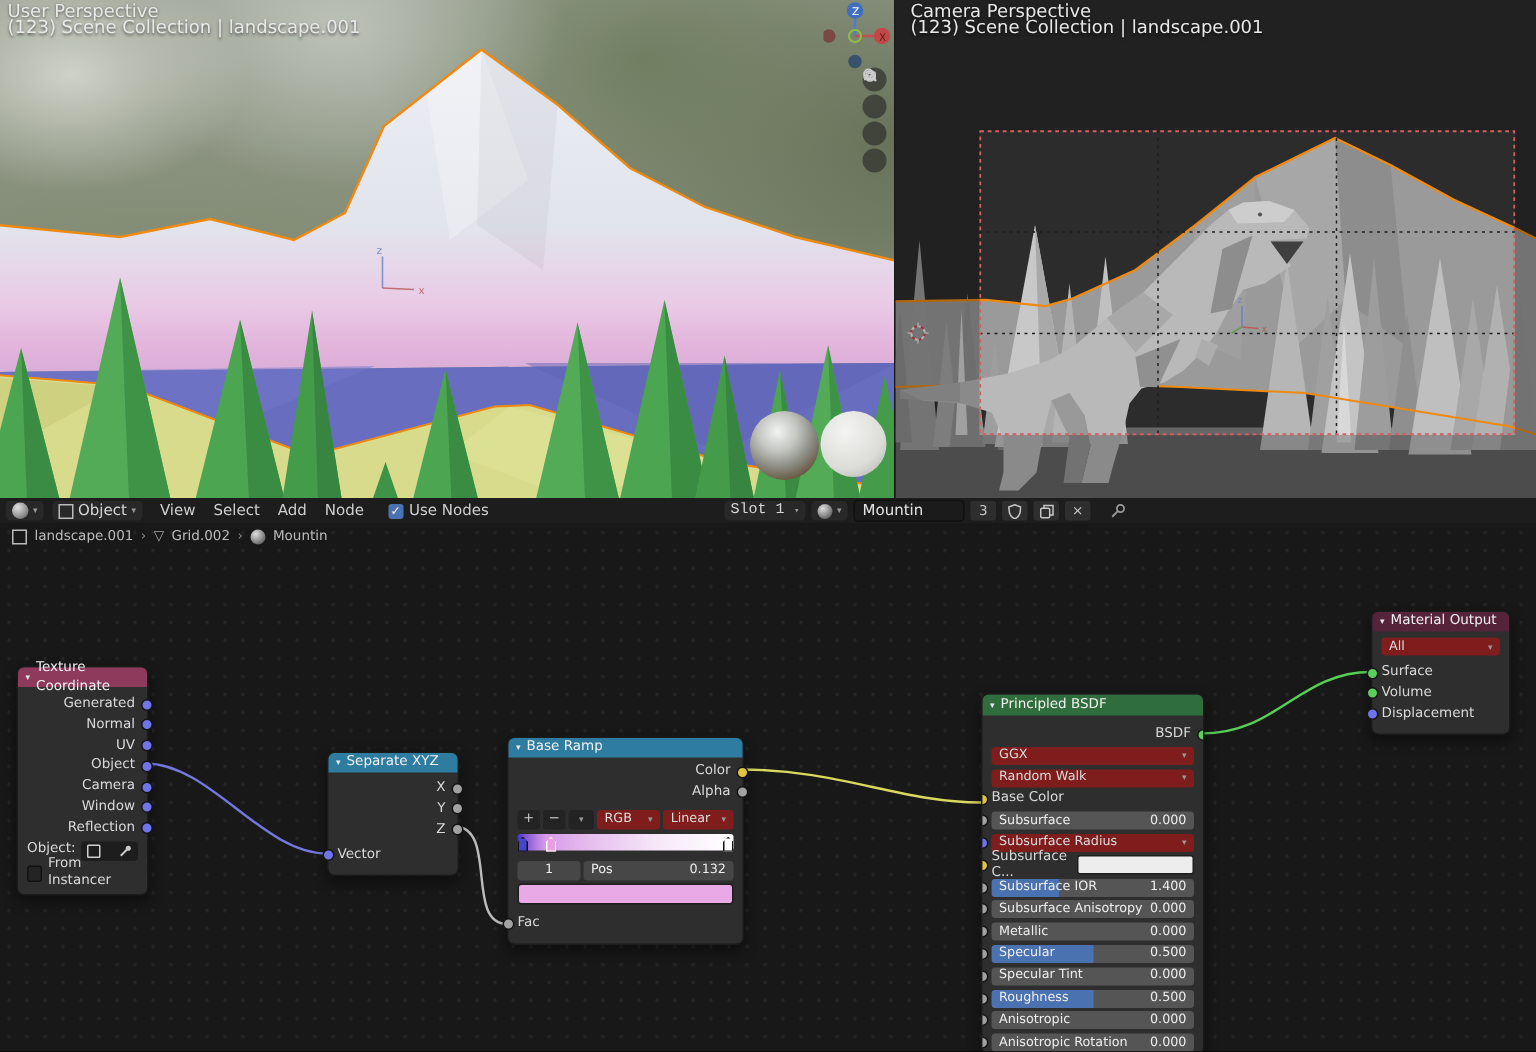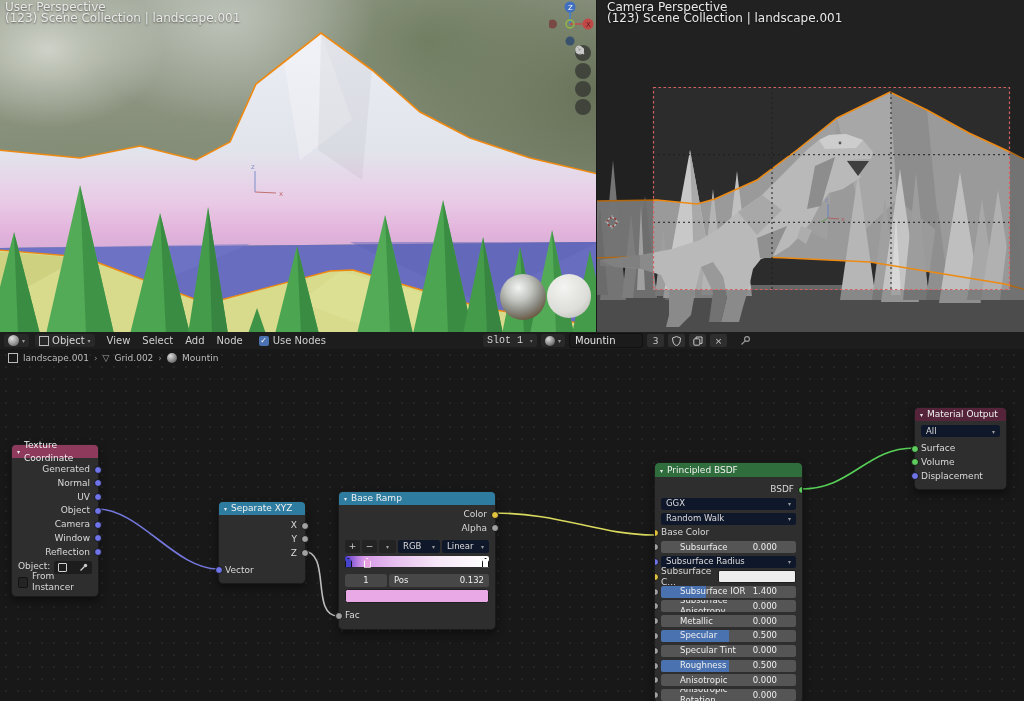--- a/index.html
+++ b/index.html
@@ -63,25 +63,25 @@
                color:#f0f0f0;display:flex;align-items:center;gap:4px;font-size:9px;}
   .node-header .chev{color:#e8e8e8;}
   .node-body{padding:4px 0 5px;}
   .nrow{position:relative;height:11px;line-height:11px;margin:0 6px 2.8px;}
   .nrow.right{text-align:right;padding-right:2px;}
   .socket{position:absolute;width:8px;height:8px;border-radius:50%;border:1px solid #141414;
           box-sizing:border-box;top:50%;margin-top:-4px;}
   .socket.out{right:-10px;}
   .socket.in{left:-10px;}
   .slider{position:relative;display:flex;justify-content:space-between;align-items:center;
-          background:#555;border-radius:2.5px;height:12px;padding:0 19px;overflow:hidden;
+          background:#555;border-radius:2.5px;height:12px;padding:0 5px;overflow:hidden;
           font-size:8.5px;color:#eee;}
   .slider .fill{position:absolute;left:0;top:0;bottom:0;background:#4a72b0;}
   .slider span{position:relative;}
-  .dd{display:flex;justify-content:space-between;align-items:center;background:#0f172a;
+  .dd{display:flex;justify-content:space-between;align-items:center;background:#7f1d1d;
       border-radius:2.5px;height:12px;padding:0 5px;font-size:8.5px;color:#dcdcdc;}
   .rampbtn{background:#232323;border-radius:2.5px;height:13px;display:flex;align-items:center;
            justify-content:center;color:#ccc;font-size:9px;}
   .gradientbar{position:relative;height:11px;border-radius:2px;margin:0 6px 2px;
     background:linear-gradient(90deg,#3535c8 0%,#7a4fd2 3%,#b87fe0 9%,#d79ae8 13%,#e7c0ef 35%,#f7e8f8 65%,#ffffff 100%);}
   .stop{position:absolute;bottom:-1px;width:7px;height:10px;
         clip-path:polygon(50% 0,100% 38%,100% 100%,0 100%,0 38%);border:1px solid #111;box-sizing:border-box;}
   .swatch{height:12px;border-radius:2.5px;background:#e9a9e6;border:1px solid #1e1e1e;margin:0 6px 2.8px;}
   .field{background:#474747;border-radius:2.5px;height:13px;display:flex;align-items:center;
          font-size:8.5px;color:#eee;padding:0 5px;}

